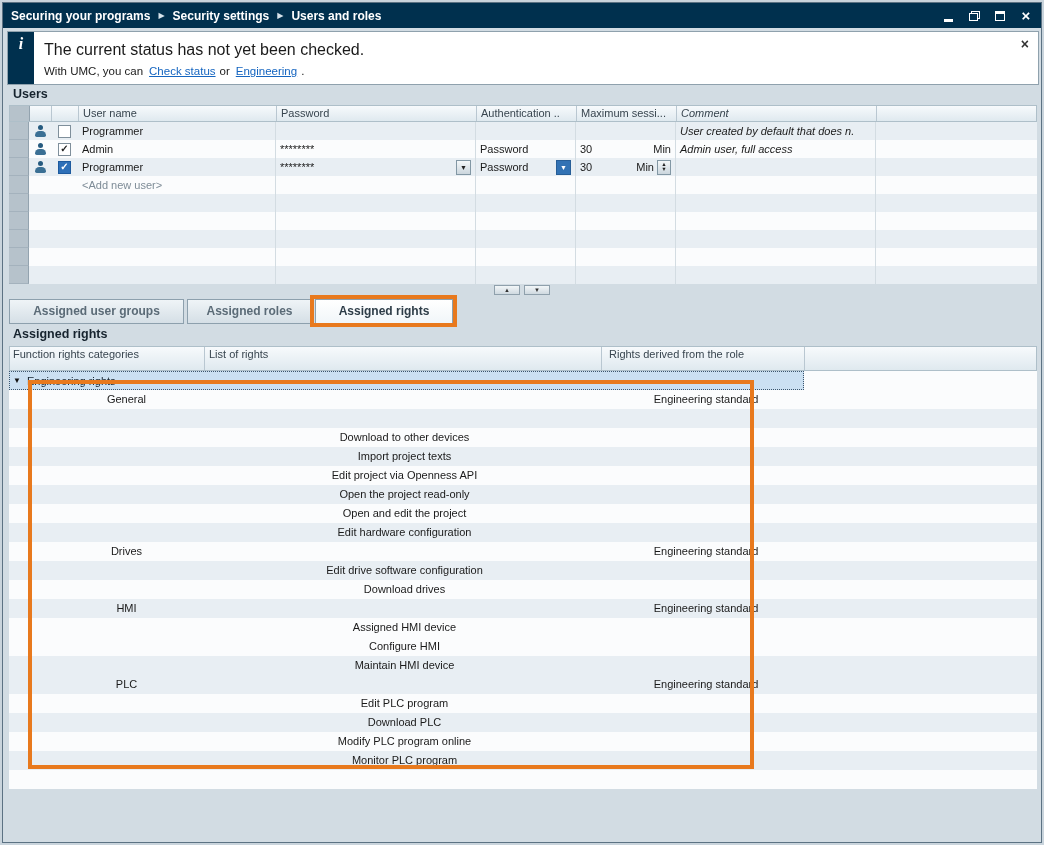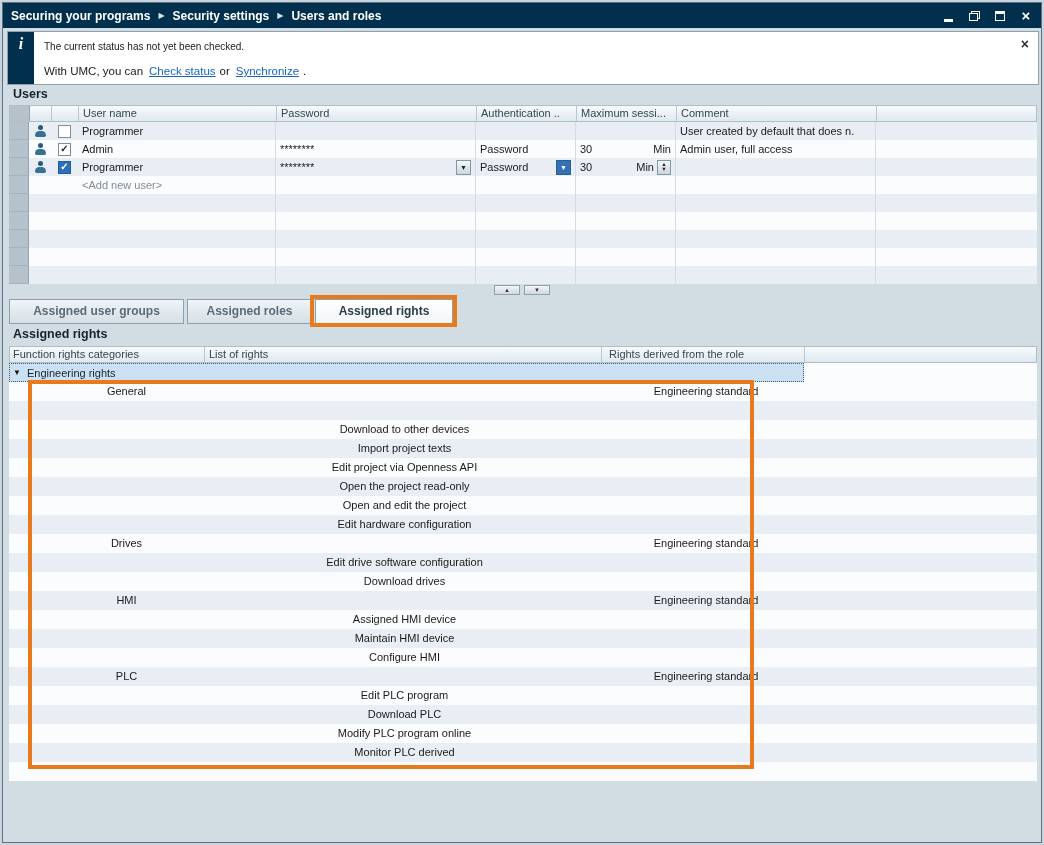--- a/index.html
+++ b/index.html
@@ -30,21 +30,21 @@
   .wic-maximize { width:10px; height:10px; border:1px solid #fff; border-top:3px solid #fff; }
   .wic-close { color:#fff; font-size:15px; font-weight:bold; line-height:14px; }
 
   
   .info-banner {
     position:absolute; left:4px; top:28px; width:1032px; height:54px;
     background:#ffffff; border:1px solid #8fa1ad;
   }
   .info-strip { position:absolute; left:0; top:0; width:26px; height:100%; background:#00304e; text-align:center; }
   .info-i { color:#fff; font-family:"Liberation Serif", serif; font-style:italic; font-weight:bold; font-size:16px; line-height:24px; }
-  .info-line1 { position:absolute; left:36px; top:9px; font-size:10px; color:#1a1a1a; }
+  .info-line1 { position:absolute; left:36px; top:9px; font-size:16px; color:#1a1a1a; }
   .info-line2 { position:absolute; left:36px; top:33px; font-size:11.5px; color:#1a1a1a; display:flex; align-items:center; }
   .info-line2 .link { color:#1565c0; text-decoration:underline; margin:0 4px; cursor:pointer; }
   .info-line2 .sep { margin-right:2px; }
   .info-close { position:absolute; right:9px; top:4px; font-size:14px; font-weight:bold; color:#333; cursor:default; }
 
   
   .section-title { position:absolute; font-size:12.5px; font-weight:bold; color:#16232e; }
   .users-title  { left:10px; top:84px; }
   .rights-title { left:10px; top:324px; }
 
@@ -62,21 +62,21 @@
   .u-row.plain  { background:#fbfcfd; }
   .u-cell { font-size:11px; color:#1a1a1a; display:flex; align-items:center; padding:0 4px; overflow:hidden; white-space:nowrap; }
   .cw-rowhead { width:20px; padding:0; }
   .rowhead { background:#b6c2cb; border-right:1px solid #93a3af; border-bottom:1px solid #a4b2bd; height:100%; }
   .cw-icon { width:22px; justify-content:center; padding:0; }
   .cw-check { width:27px; justify-content:center; padding:0; }
   .cw-name { width:198px; }
   .cw-password { width:200px; }
   .cw-auth { width:100px; }
   .cw-max { width:100px; }
-  .cw-comment { width:200px; }
+  .cw-comment { width:200px;font-style:italic; }
   .cw-filler { flex:1; }
   .u-row .cw-name, .u-row .cw-password, .u-row .cw-auth, .u-row .cw-max, .u-row .cw-comment { border-right:1px solid #d3dce2; }
   .addnew { color:#7e8c97; }
 
   .user-icon { position:relative; width:11px; height:13px; display:block; }
   .ui-head { display:block; width:5px; height:5px; border-radius:50%; background:#265a7f; margin:0 auto; }
   .ui-body { display:block; width:11px; height:6px; border-radius:5px 5px 2px 2px; background:#3a6f94; margin-top:1px; }
 
   .cb { width:13px; height:13px; border:1px solid #7f8f9b; background:#fff; display:flex; align-items:center; justify-content:center; }
   .cb .tick { font-size:10px; line-height:10px; color:#1d1d1d; font-weight:bold; }
@@ -104,21 +104,21 @@
   .tabs { position:absolute; left:6px; top:296px; height:25px; display:flex; gap:3px; }
   .tab { border:1px solid #8da0ad; background:linear-gradient(#eff4f7,#d5dfe6); color:#5b6b77;
     font-weight:bold; font-size:12px; text-align:center; line-height:23px; white-space:nowrap; cursor:default; }
   .tab-0 { width:175px; }
   .tab-1 { width:125px;text-align:center; }
   .tab-2 { width:138px; }
   .tab.active { background:linear-gradient(#ffffff,#f1f6f9); color:#2e3d48; }
 
   
   .rights-table { position:absolute; left:6px; top:343px; width:1028px; }
-  .r-header { display:flex; height:17px; border-top:1px solid #aebfc9; border-bottom:1px solid #aebfc9; border-left:1px solid #aebfc9; border-right:1px solid #aebfc9; }
+  .r-header { display:flex; height:25px; border-top:1px solid #aebfc9; border-bottom:1px solid #aebfc9; border-left:1px solid #aebfc9; border-right:1px solid #aebfc9; }
   .r-hcell { background:linear-gradient(#f7fafc,#dfe9ef); border-right:1px solid #b9c7d1;
     font-size:11px; color:#38454f; line-height:15px; overflow:hidden; white-space:nowrap; }
   .r-hcell:last-child { border-right:none; }
   .rc-0 { width:195px; padding-left:3px; }
   .rc-1 { width:397px; padding-left:4px; }
   .rc-2 { width:203px; padding-left:7px; }
   .rc-filler { flex:1; }
   .r-root { display:flex; height:19px; }
   .r-root-sel { width:795px; background:#cbe0f2; outline:1px dotted #3d566d; outline-offset:-1px;
     display:flex; align-items:center; }
@@ -165,21 +165,21 @@
       </div>
   </div>
 
   <div class="info-banner">
     <div class="info-strip"><span class="info-i">i</span></div>
     <div class="info-line1">The current status has not yet been checked.</div>
     <div class="info-line2">
       <span class="sep">With UMC, you can</span>
       <a class="link">Check status</a>
       <span class="sep">or</span>
-      <a class="link">Synchronize</a>
+      <a class="link">Engineering</a>
       <span>.</span>
     </div>
     <div class="info-close">×</div>
   </div>
 
   <div class="section-title users-title">Users</div>
 
   <div class="users-table">
     <div class="u-header">
         <div class="u-hcell cw-rowhead"></div>
@@ -447,29 +447,29 @@
           <div class="r-cell rc-1"></div>
           <div class="r-cell rc-2">Engineering standard</div>
           <div class="r-cell rc-filler"></div>
         </div>
         <div class="r-row plain">
           <div class="r-cell rc-0"></div>
           <div class="r-cell rc-1">Assigned HMI device</div>
           <div class="r-cell rc-2"></div>
           <div class="r-cell rc-filler"></div>
         </div>
+        <div class="r-row plain">
+          <div class="r-cell rc-0"></div>
+          <div class="r-cell rc-1">Configure HMI</div>
+          <div class="r-cell rc-2"></div>
+          <div class="r-cell rc-filler"></div>
+        </div>
         <div class="r-row stripe">
           <div class="r-cell rc-0"></div>
           <div class="r-cell rc-1">Maintain HMI device</div>
-          <div class="r-cell rc-2"></div>
-          <div class="r-cell rc-filler"></div>
-        </div>
-        <div class="r-row plain">
-          <div class="r-cell rc-0"></div>
-          <div class="r-cell rc-1">Configure HMI</div>
           <div class="r-cell rc-2"></div>
           <div class="r-cell rc-filler"></div>
         </div>
         <div class="r-row stripe">
           <div class="r-cell rc-0">PLC</div>
           <div class="r-cell rc-1"></div>
           <div class="r-cell rc-2">Engineering standard</div>
           <div class="r-cell rc-filler"></div>
         </div>
         <div class="r-row plain">
@@ -485,21 +485,21 @@
           <div class="r-cell rc-filler"></div>
         </div>
         <div class="r-row plain">
           <div class="r-cell rc-0"></div>
           <div class="r-cell rc-1">Modify PLC program online</div>
           <div class="r-cell rc-2"></div>
           <div class="r-cell rc-filler"></div>
         </div>
         <div class="r-row stripe">
           <div class="r-cell rc-0"></div>
-          <div class="r-cell rc-1">Monitor PLC derived</div>
+          <div class="r-cell rc-1">Monitor PLC program</div>
           <div class="r-cell rc-2"></div>
           <div class="r-cell rc-filler"></div>
         </div>
         <div class="r-row plain">
           <div class="r-cell rc-0"></div>
           <div class="r-cell rc-1"></div>
           <div class="r-cell rc-2"></div>
           <div class="r-cell rc-filler"></div>
         </div>
       </div>

